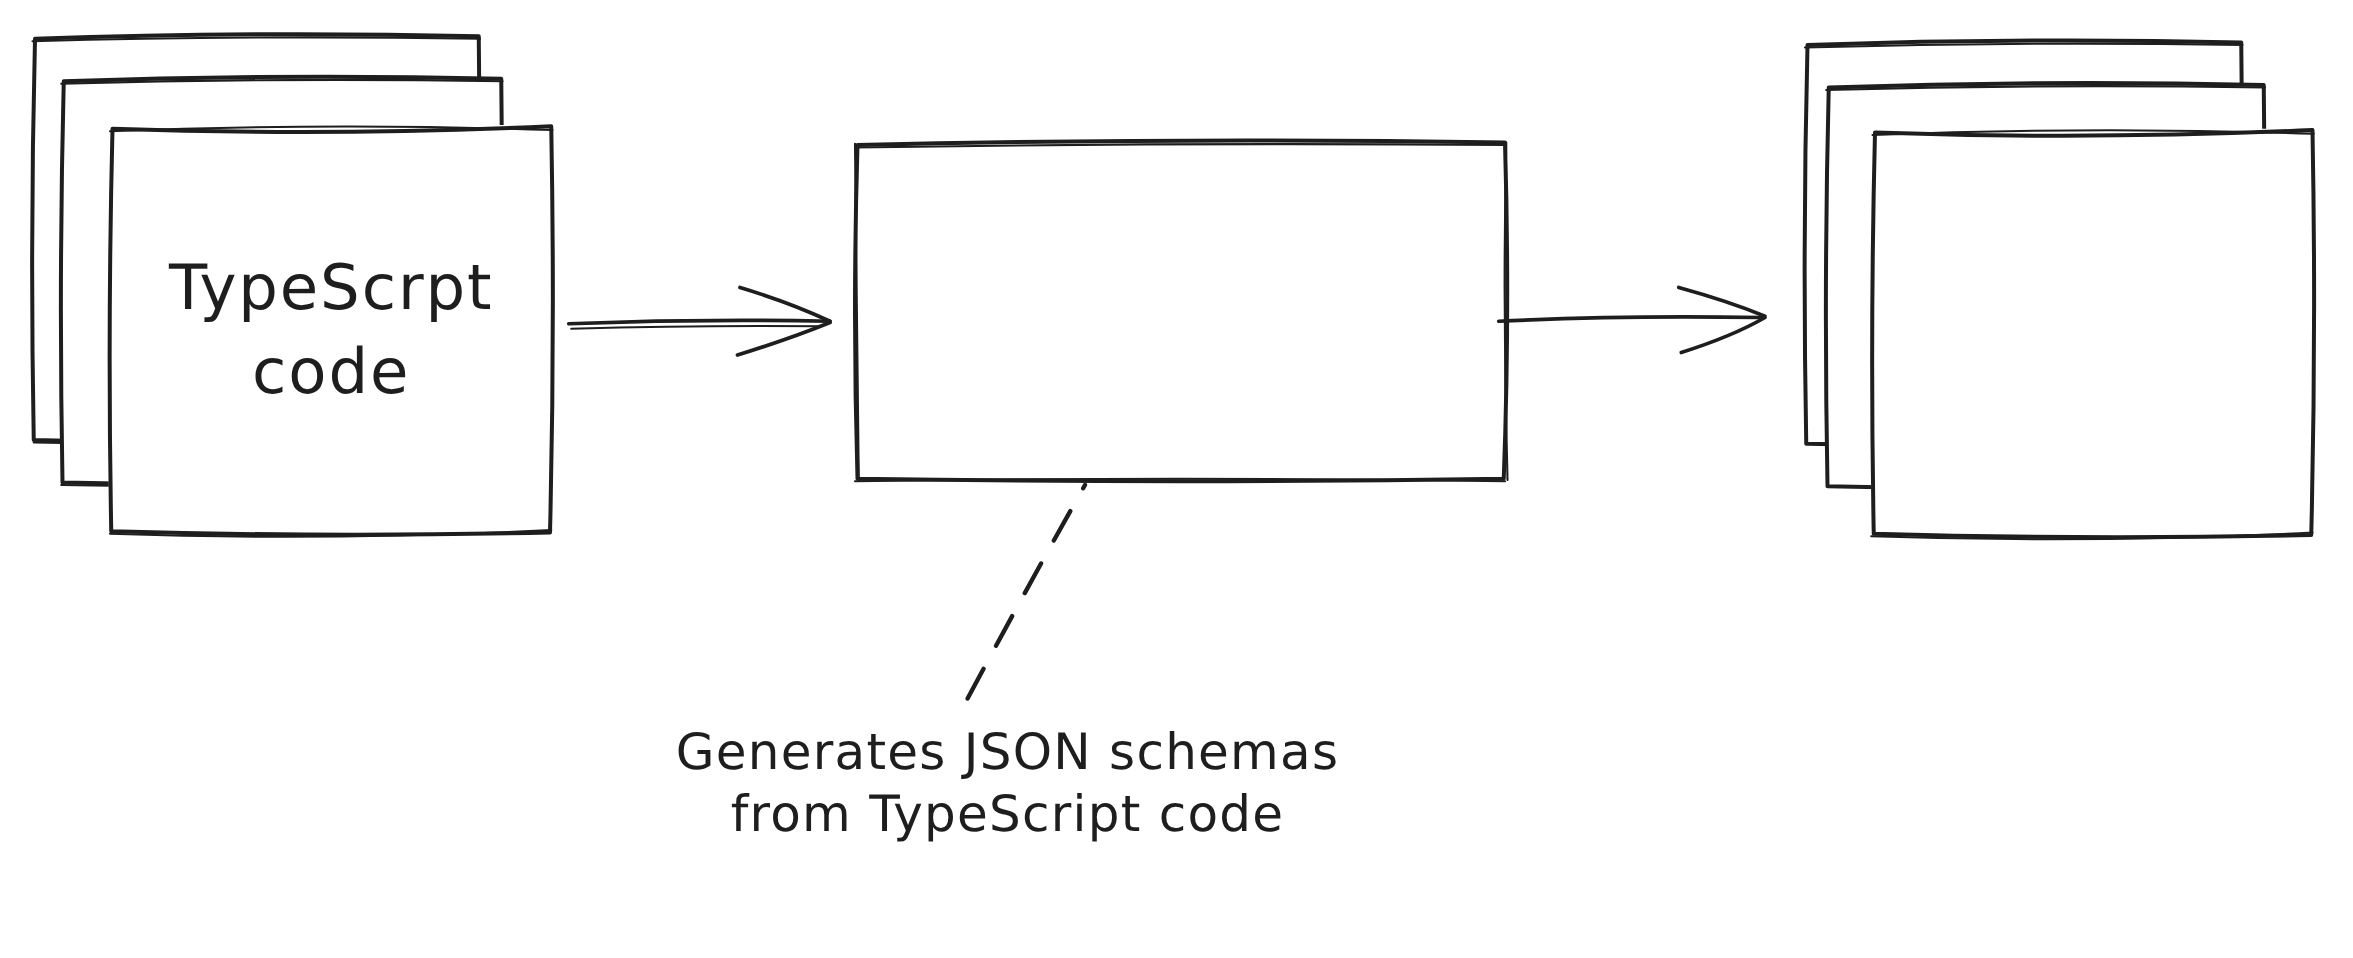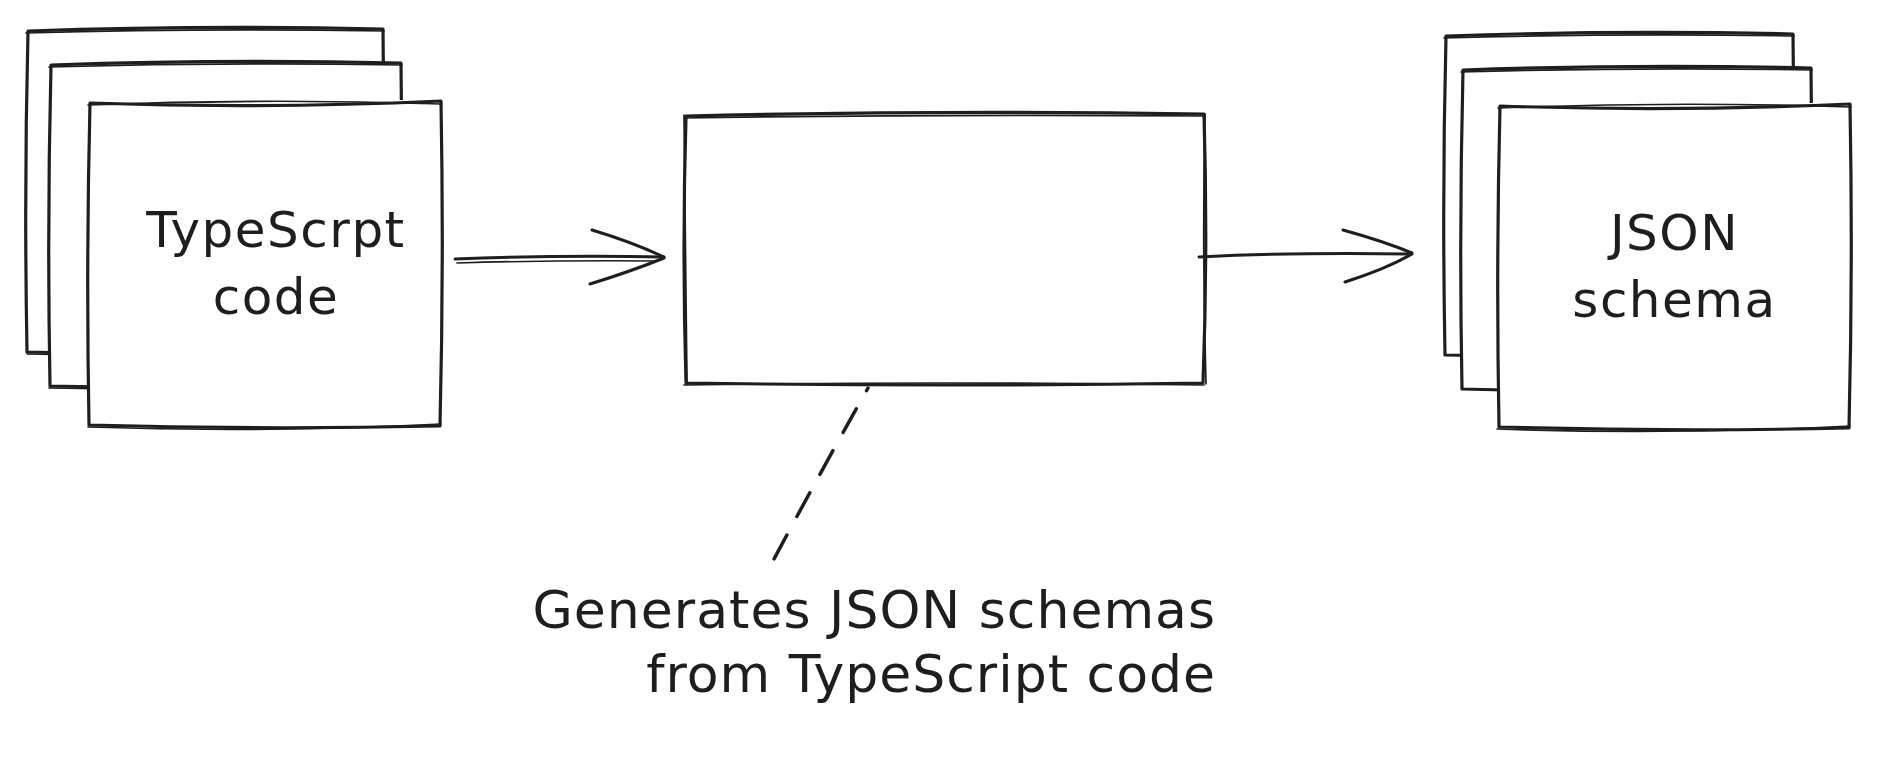--- a/index.html
+++ b/index.html
@@ -54,27 +54,27 @@
     line-height: 1.34;
     letter-spacing: 1.5px;
     color: #1e1e1e;
   }
   .caption {
     position: absolute;
     left: 396px;
     top: 578px;
     width: 820px;
     white-space: pre-line;
-    text-align: right;
-    font-size: 52px;
+    text-align: center;
+    font-size: 40px;
     line-height: 1.24;
     letter-spacing: 1px;
     color: #1e1e1e;
   }
-  .label-typescript { left: 87px;  top: 100px; width: 356px; height: 328px; padding-left: 11px; }
+  .label-typescript { left: 87px;  top: 100px; width: 356px; height: 328px; }
   .label-generator  { left: 683px; top: 113px; width: 524px; height: 272px; }
   .label-schema     { left: 1497px; top: 103px; width: 355px; height: 327px; }
 </style>
 </head>
 <body>
 
 <div class="canvas">
 
   <svg class="sketch-layer" width="1882" height="766" viewBox="0 0 1882 766">
 
@@ -123,19 +123,17 @@
       <path class="accent" d="M1498 108 Q1674 101 1851 107 M1850 426 Q1674 435 1497 429"></path>
     </g>
 
     <path class="dashed" d="M868 388 Q816 480 766 574"></path>
   </svg>
 
   <div class="label label-typescript">TypeScrpt
 code</div>
 
 
-  <div class="label label-schema">JSON
-schema</div>
 
   <div class="caption">Generates JSON schemas
 from TypeScript code</div>
 
 </div>
 
 </body></html>

